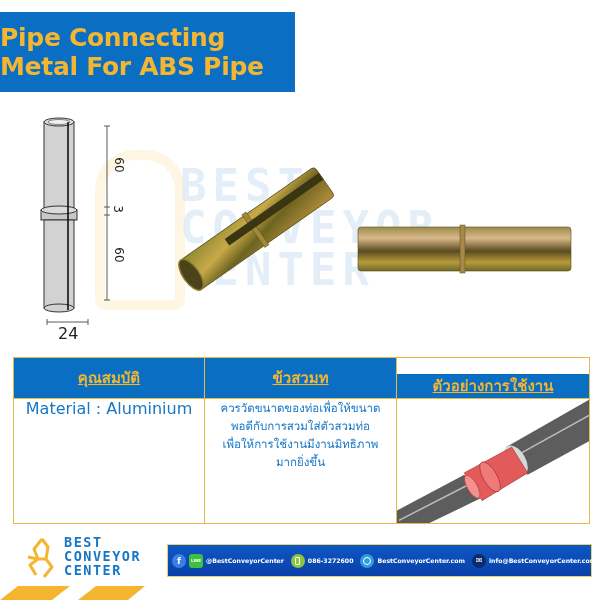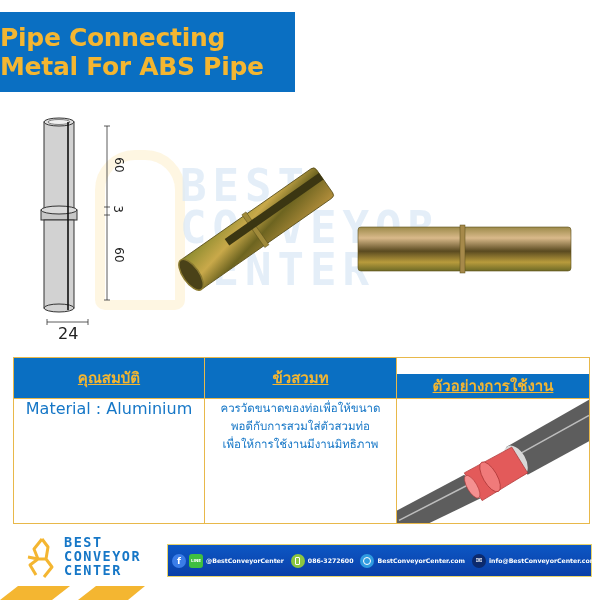--- a/index.html
+++ b/index.html
@@ -161,20 +161,21 @@
   <div class="th">คุณสมบัติ</div>
   <div class="th">ข้วสวมท</div>
   <div class="th" style="border-right:none;margin-top:16px;">ตัวอย่างการใช้งาน</div>
 
   <div class="td td-material">Material : Aluminium</div>
   <div class="td td-advice">
     <div>
       <div>ควรวัดขนาดของท่อเพื่อให้ขนาด</div>
       <div>พอดีกับการสวมใส่ตัวสวมท่อ</div>
       <div>เพื่อให้การใช้งานมีงานมิทธิภาพ</div>
+      <div>มากยิ่งขึ้น</div>
     </div>
   </div>
   <div class="td last">
     <svg width="194" height="126" viewBox="0 0 194 126">
 
       <polygon points="0,126 0,112 68,76 84,100 30,126" fill="#5d5d5d"></polygon>
       <line x1="2" y1="122" x2="76" y2="84" stroke="#bdbdbd" stroke-width="1.5"></line>
 
       <polygon points="110,48 194,0 194,42 132,76" fill="#5d5d5d"></polygon>
       <line x1="118" y1="58" x2="194" y2="16" stroke="#bdbdbd" stroke-width="1.5"></line>

